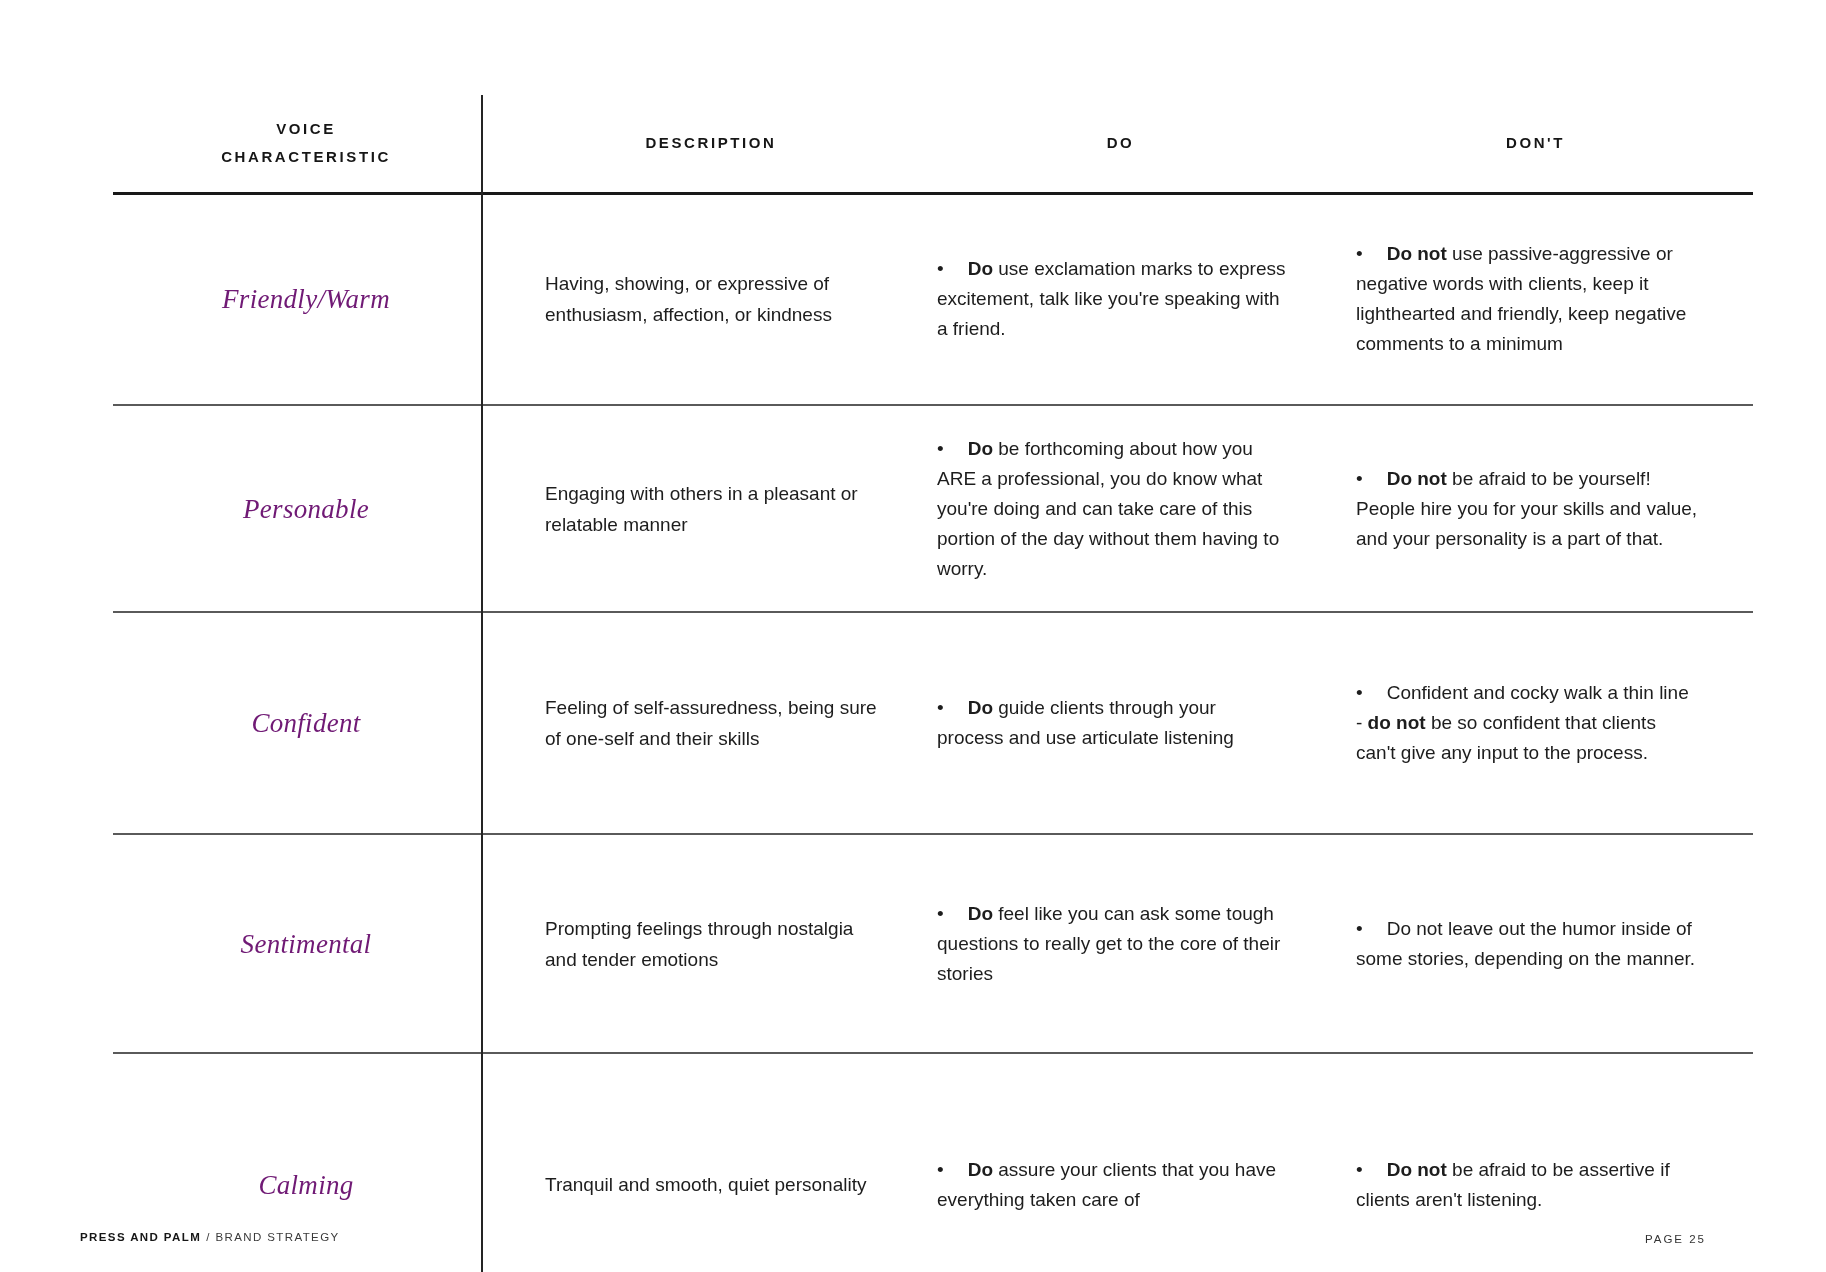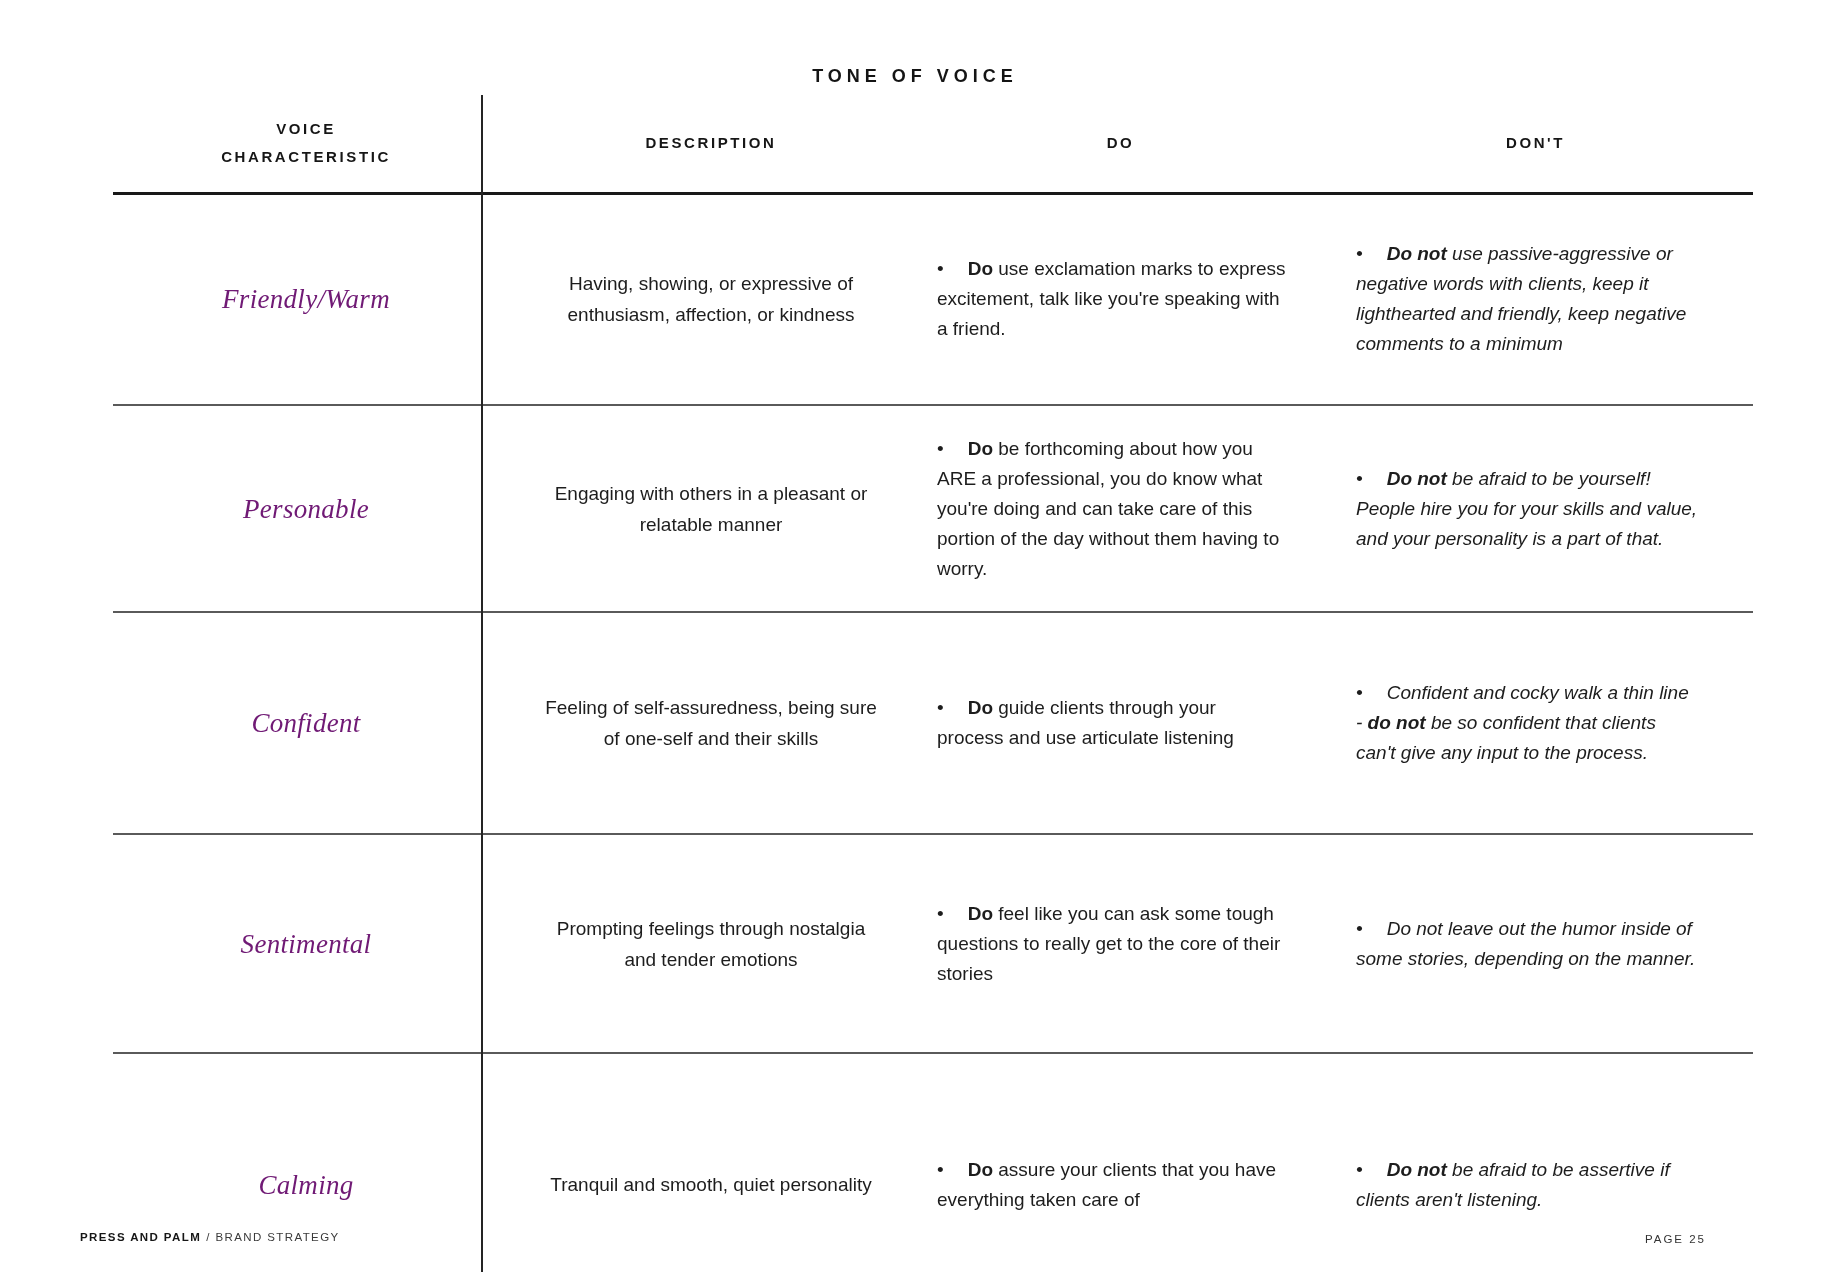--- a/index.html
+++ b/index.html
@@ -64,25 +64,25 @@
 
   td.c-char { text-align: center; }
   .char {
     font-family: "Liberation Serif", serif;
     font-style: italic;
     font-size: 27px;
     color: #701a75;
     letter-spacing: 0.3px;
   }
 
-  td.c-desc { text-align: center; }
+  td.c-desc { text-align: left; }
   .desc { max-width: 332px; margin: 0 auto; line-height: 31px; }
 
   td.c-do   { padding-left: 14px;  padding-right: 31px; }
-  td.c-dont { padding-left: 38px;  padding-right: 55px; font-style: italic; }
+  td.c-dont { padding-left: 38px;  padding-right: 55px; }
   .bullet-text { text-align: left; }
   .blt { margin-right: 24px; }
   .seg.b { font-weight: 700; }
 
   
   .vrule {
     position: absolute;
     left: 481px; top: 95px;
     width: 2px; height: 1177px;
     background: #242424;
@@ -105,21 +105,20 @@
     font-size: 11.5px;
     letter-spacing: 2px;
     color: #333333;
   }
 </style>
 </head>
 <body>
 
 <div class="page">
 
-  <div class="title">TONE OF VOICE</div>
 
   <table class="tov">
     <colgroup>
       <col class="col-char">
         <col class="col-desc">
         <col class="col-do">
         <col class="col-dont">
     </colgroup>
     <thead>
       <tr>

